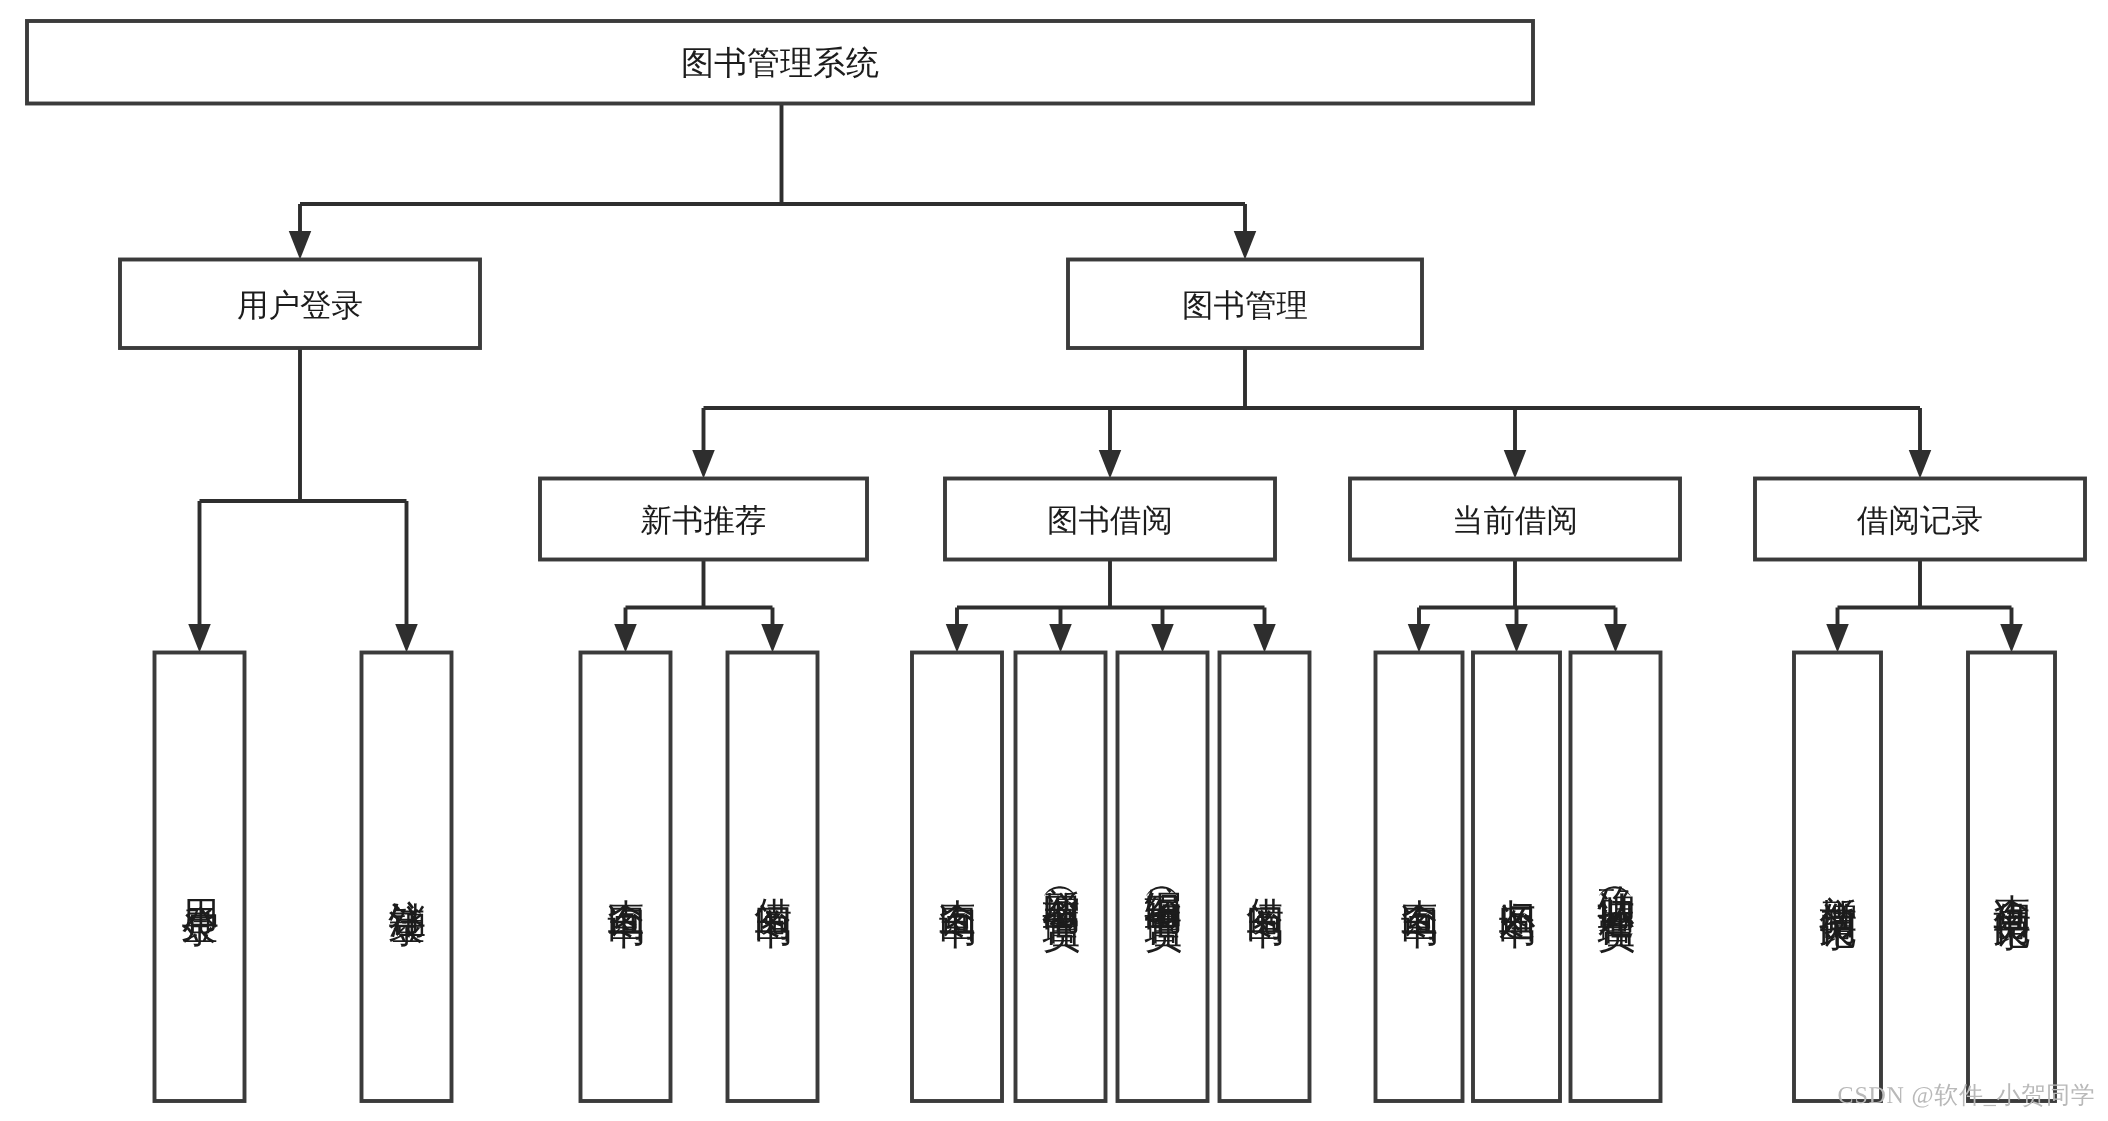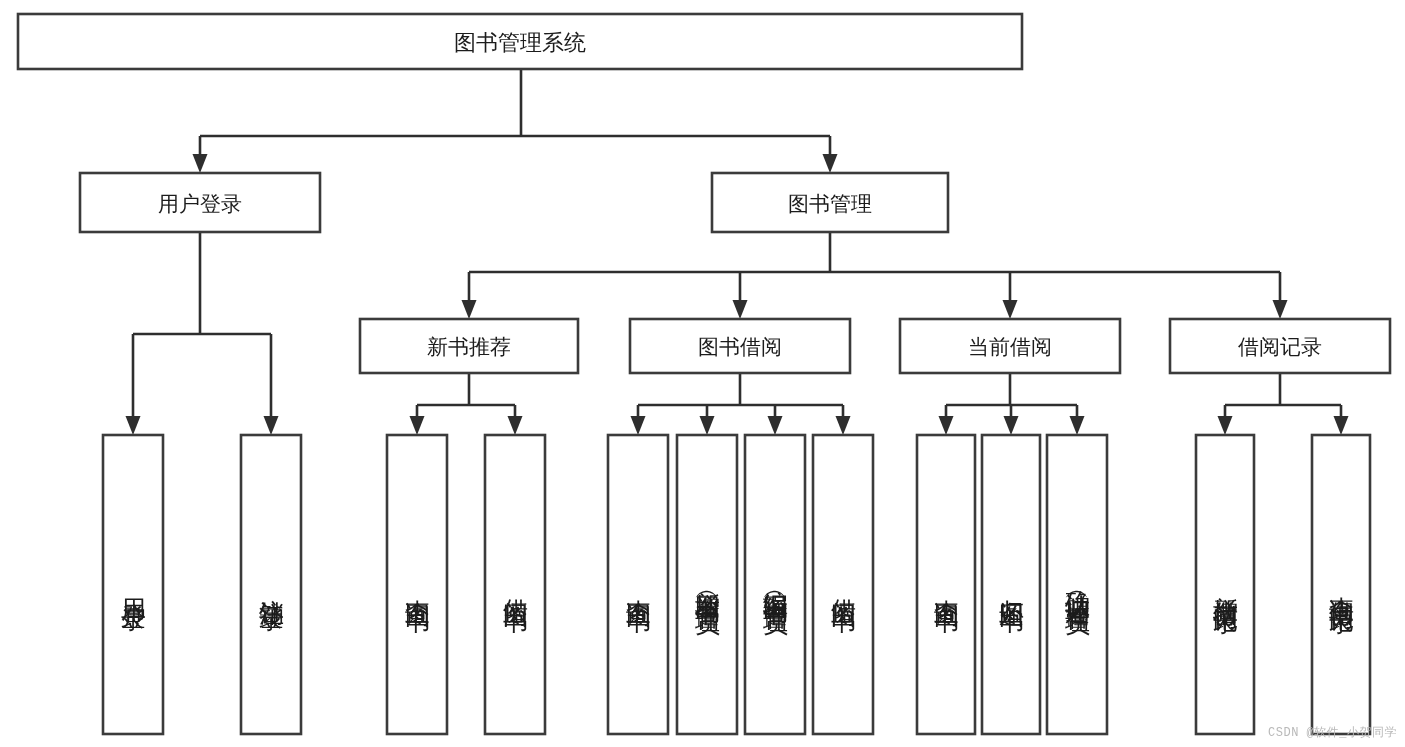--- a/index.html
+++ b/index.html
@@ -67,22 +67,22 @@
     line-height: 1.12;
     letter-spacing: 3px;
     color: #1c1c1c;
     white-space: nowrap;
     text-align: center;
   }
   .watermark {
     position: absolute;
     right: 8px;
     bottom: 6px;
-    font-family: Liberation Mono, monospace;
-    font-size: 12px;
+    font-family: Liberation Serif, serif;
+    font-size: 16px;
     color: #b9b9b9;
     letter-spacing: 0.5px;
     white-space: nowrap;
   }
 </style>
 </head>
 <body>
 
 <div id="diagram-root">
 

